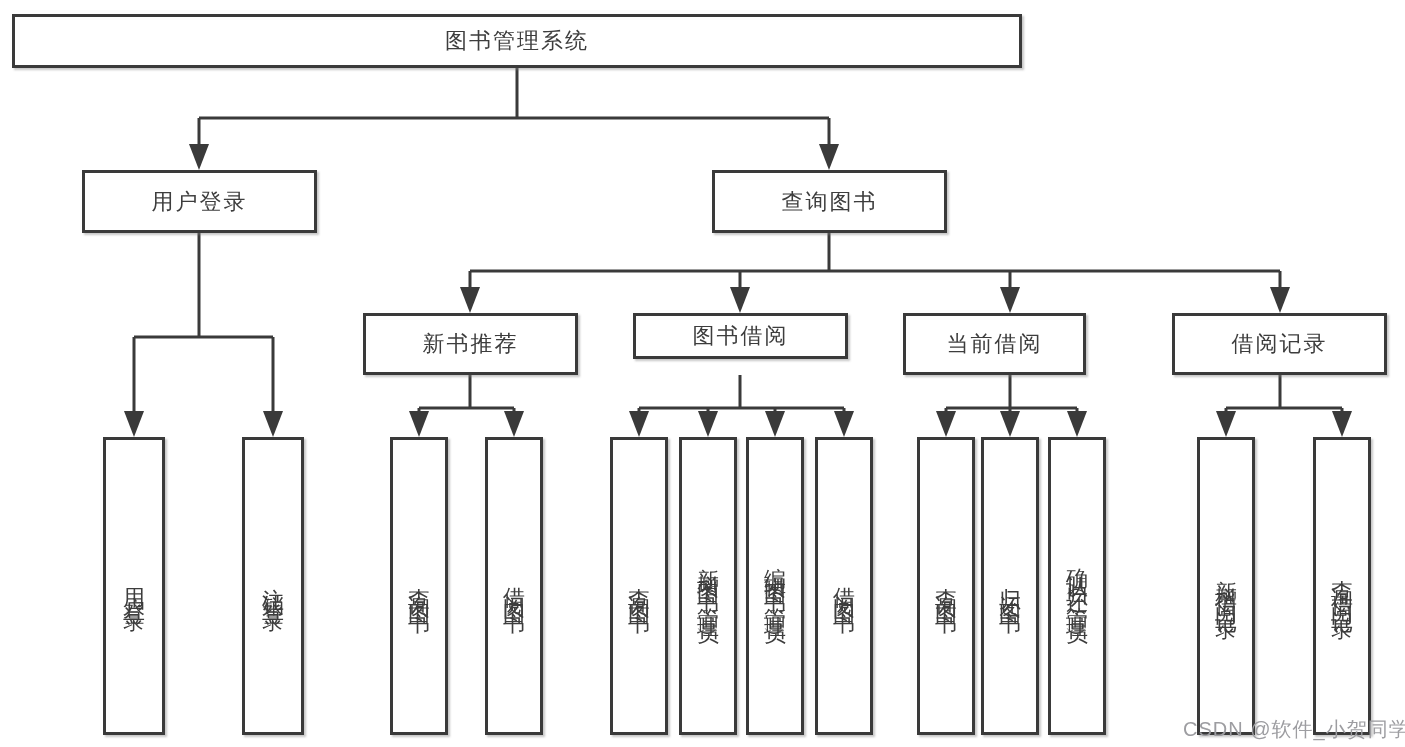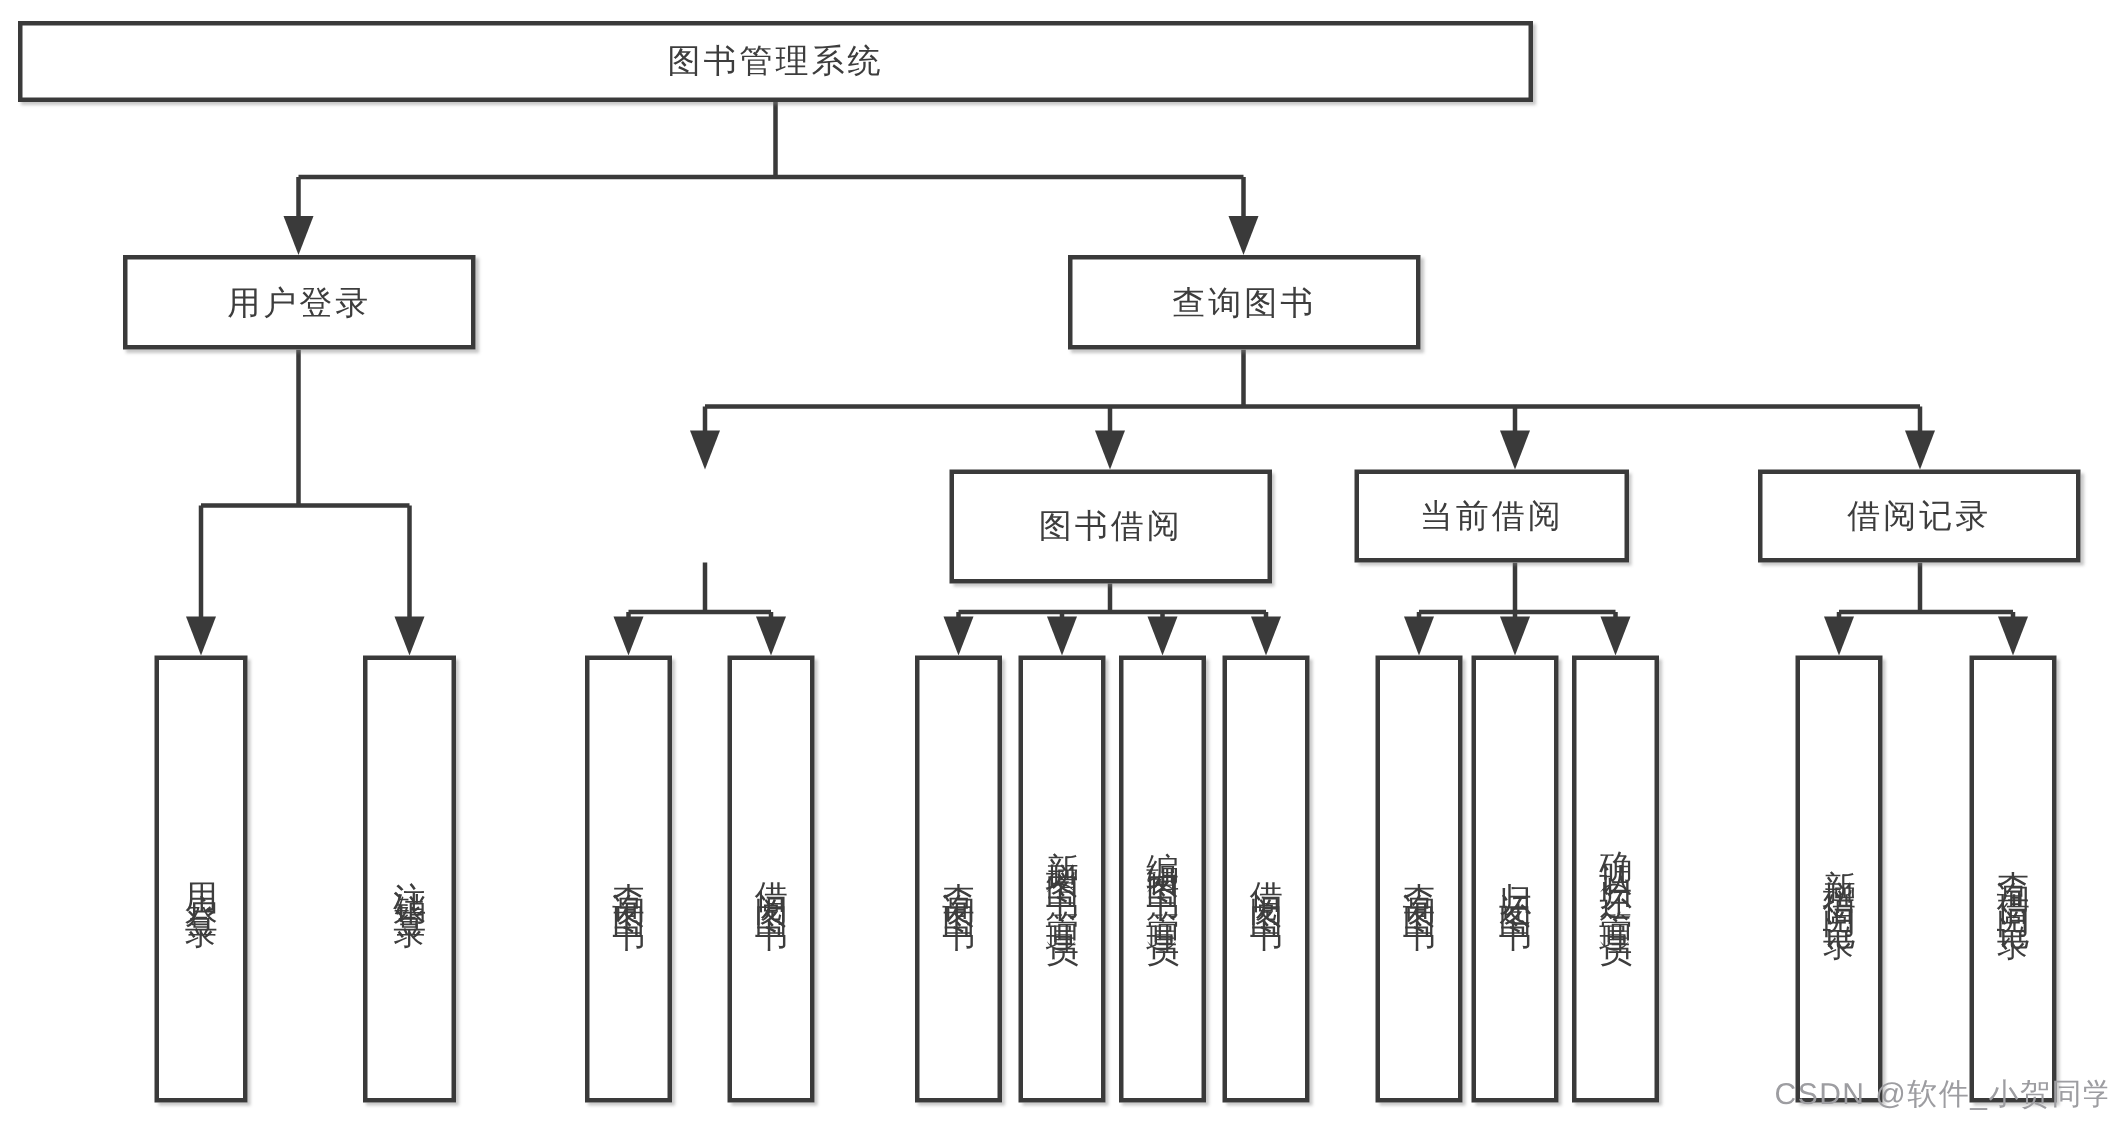--- a/index.html
+++ b/index.html
@@ -83,21 +83,22 @@
       <polygon points="1216,411 1236,411 1226,437"></polygon>
       <polygon points="1332,411 1352,411 1342,437"></polygon>
     </g>
   </svg>
 
   <div class="node" style="left:12px; top:14px; width:1010px; height:54px;">图书管理系统</div>
 
   <div class="node" style="left:82px; top:170px; width:235px; height:63px;">用户登录</div>
   <div class="node" style="left:712px; top:170px; width:235px; height:63px;">查询图书</div>
 
-  <div class="node" style="left:633px; top:313px; width:215px; height:76px;">图书借阅</div>
+  <div class="node" style="left:363px; top:313px; width:215px; height:62px;">新书推荐</div>
+  <div class="node" style="left:633px; top:313px; width:215px; height:46px;">图书借阅</div>
   <div class="node" style="left:903px; top:313px; width:183px; height:62px;">当前借阅</div>
   <div class="node" style="left:1172px; top:313px; width:215px; height:62px;">借阅记录</div>
 
   <div class="node node-v" style="left:103px; top:437px; width:62px; height:298px;">
     <span>用户登录</span>
   </div>
   <div class="node node-v" style="left:242px; top:437px; width:62px; height:298px;">
     <span>注销登录</span>
   </div>
 

